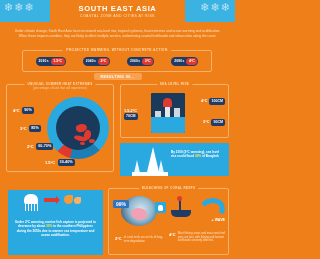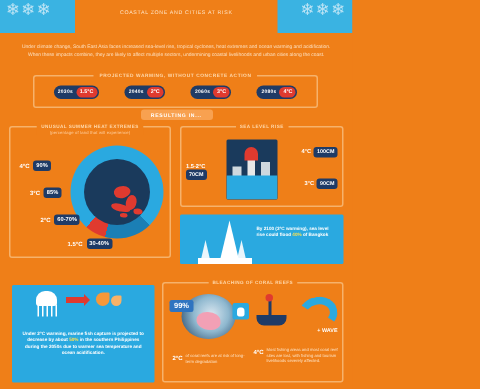--- a/index.html
+++ b/index.html
@@ -485,20 +485,21 @@
 <body>
 
 <div id="page">
 
   <div class="header-band">
     <span class="snowflake sf-a">❄❄❄</span>
     <span class="snowflake sf-b">❄❄❄</span>
   </div>
 
   <div class="title-plate">
+    <div class="t1">SOUTH EAST ASIA</div>
     <div class="t2">COASTAL ZONE AND CITIES AT RISK</div>
   </div>
 
   <div class="intro">Under climate change, South East Asia faces increased sea-level rise, tropical cyclones, heat extremes and ocean warming and acidification. When these impacts combine, they are likely to affect multiple sectors, undermining coastal livelihoods and urban cities along the coast.</div>
 
   <div class="warm-box">
     <div class="cap">PROJECTED WARMING, WITHOUT CONCRETE ACTION</div>
     <div class="pills">
       <div class="pill">
         <span class="yr">2030s</span>

